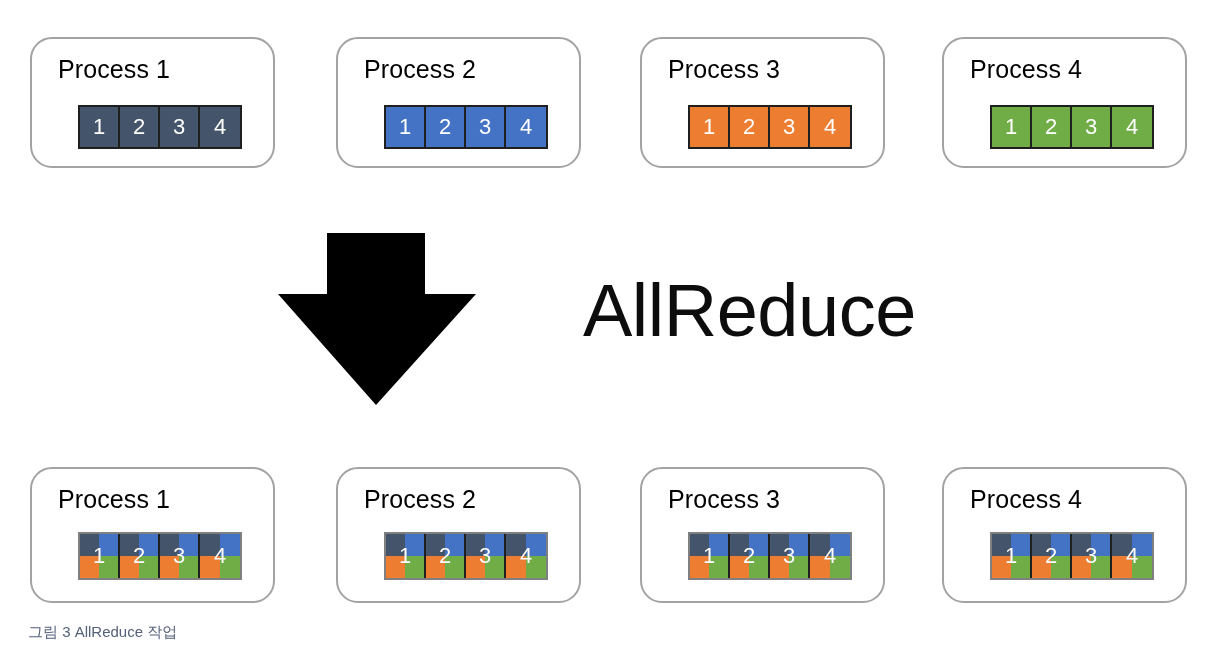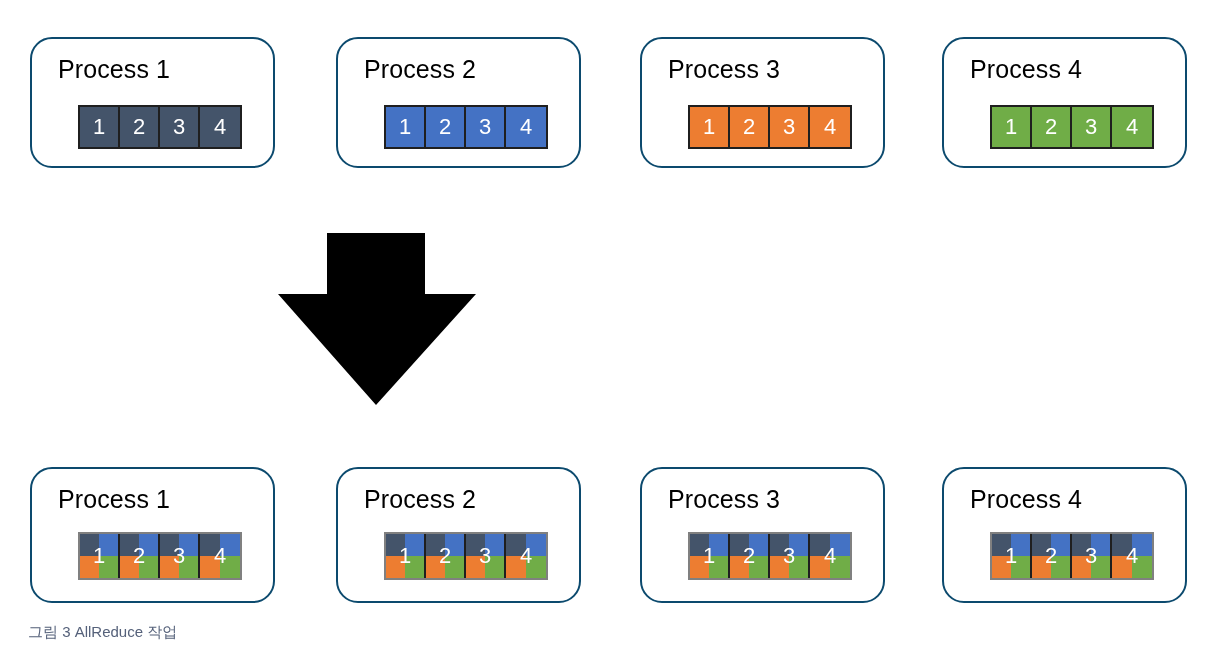--- a/index.html
+++ b/index.html
@@ -22,21 +22,21 @@
     top: 0;
     width: 1220px;
     height: 660px;
   }
 
   
   .process-card {
     position: absolute;
     box-sizing: border-box;
     background: #ffffff;
-    border: 2px solid #0c4a6e;
+    border: 2px solid #a3a3a3;
     border-radius: 22px;
   }
   .process-title {
     position: absolute;
     left: 26px;
     top: 16px;
     font-size: 25px;
     line-height: 28px;
     color: #000000;
     white-space: nowrap;
@@ -185,20 +185,21 @@
     </div>
 
   </div>
 
   <div class="arrow-wrap">
     <svg width="198" height="172" viewBox="0 0 198 172" xmlns="http://www.w3.org/2000/svg">
       <polygon points="49,0 147,0 147,61 198,61 98,172 0,61 49,61" fill="#000000"></polygon>
     </svg>
   </div>
 
+  <div class="headline">AllReduce</div>
 
   <div>
 
     <div class="process-card" style="left:30px; top:467px; width:245px; height:136px;">
       <div class="process-title">Process 1</div>
       <div class="strip-reduced" style="left:46px; top:63px;">
         <div class="rcell">
           <div class="quads">
             <span style="background:#44546A;"></span>
             <span style="background:#4472C4;"></span>

